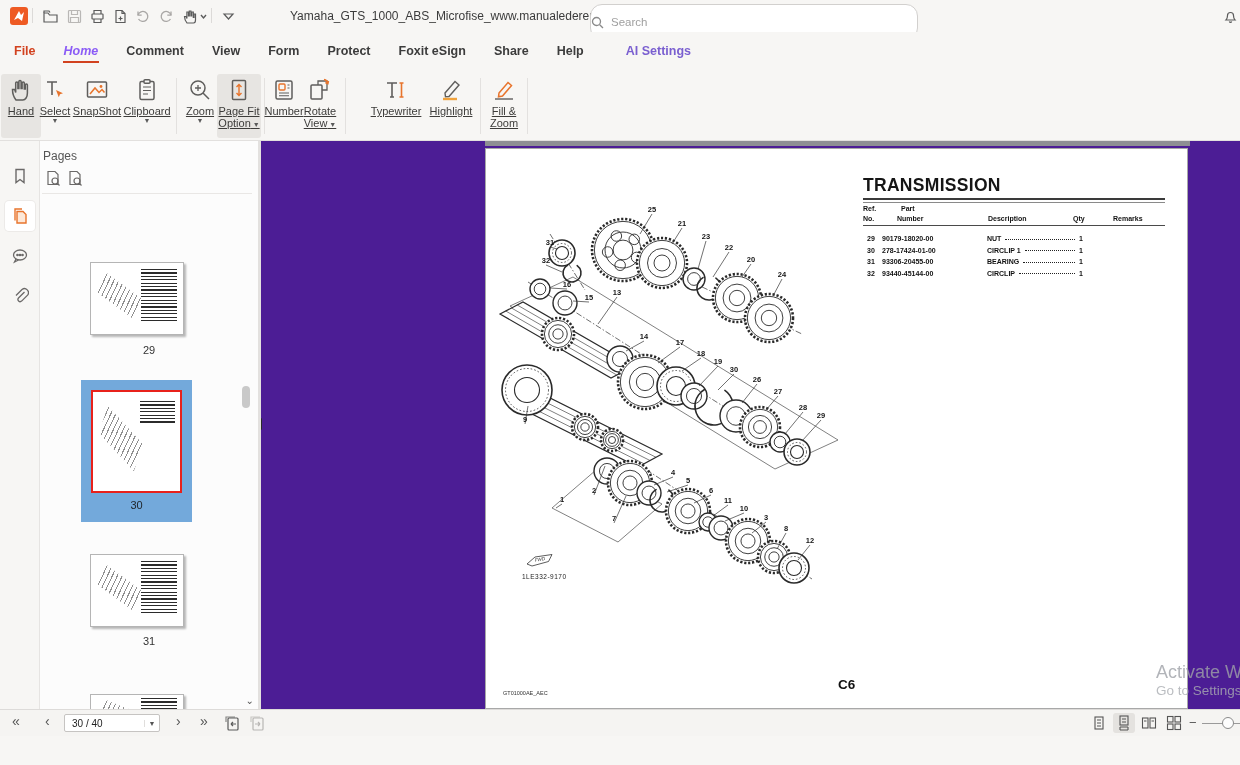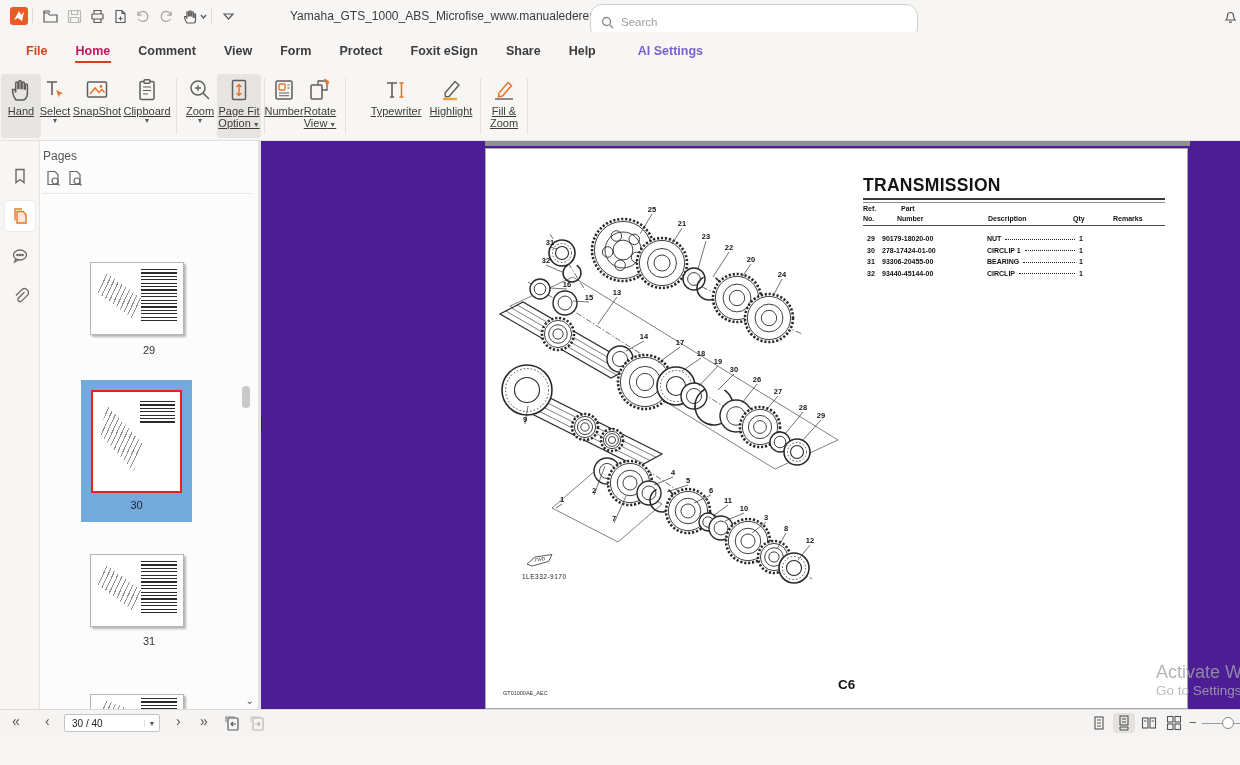--- a/index.html
+++ b/index.html
@@ -6,28 +6,28 @@
   html,body { width:1240px; height:765px; overflow:hidden; }
   body { font-family:"Liberation Sans","DejaVu Sans",sans-serif; background:#f7f6f4; color:#3c3c3c; }
   #app { position:relative; width:1240px; height:765px; }
 
   
   .titlebar { position:relative; height:32px; background:#f7f6f4; }
   .titlebar .tb-ic { position:absolute; top:8px; width:17px; height:17px; }
   .logo { position:absolute; left:10px; top:7px; width:18px; height:18px; background:#ee5a23; border-radius:3px; }
   .tb-sep { position:absolute; top:8px; width:1px; height:15px; background:#dcdad8; }
   .tb-title { position:absolute; left:290px; top:9px; font-size:12px; color:#3b3b3b; white-space:nowrap; }
-  .searchbox { position:absolute; left:590px; top:4px; width:328px; height:36px; background:#fff; border:1px solid #d2d0ce; border-radius:12px; display:flex; align-items:center; padding-left:10px; }
+  .searchbox { position:absolute; left:590px; top:4px; width:328px; height:36px; background:#fff; border:1px solid #d2d0ce; border-radius:12px; display:flex; align-items:center; padding-left:0; }
   .searchbox .ph { font-size:11.5px; color:#9f9f9f; margin-left:7px; }
 
   
-  .menubar { position:relative; height:38px; background:#f7f6f4; display:flex; align-items:center; padding-left:12px; }
+  .menubar { position:relative; height:38px; background:#f7f6f4; display:flex; align-items:center; }
   .menubar .mi { font-size:12.5px; font-weight:bold; color:#3c3c3c; padding:6px 14px; position:relative; }
   .menubar .mi.file { color:#d2421f; }
-  .menubar .mi.active { color:#be185d; }
+  .menubar .mi.active { color:#8b5cf6;font-style:italic; }
   .menubar .mi.active::after { content:""; position:absolute; left:13px; right:13px; bottom:1px; height:2.5px; background:#d2421f; }
   .menubar .mi.ai { color:#7a5fd0; margin-left:14px; }
 
   
   .ribbon { position:relative; height:71px; background:#f7f6f4; border-bottom:1px solid #e2e0de; }
   .rtool { position:absolute; top:4px; height:64px; display:flex; flex-direction:column; align-items:center; border-radius:3px; }
   .rtool .ric { height:28px; margin-top:3px; }
   .rtool .rlab { font-size:11px; color:#3d3c3a; line-height:12px; text-align:right; white-space:nowrap;text-decoration:underline; }
   .rtool .rcaret { font-size:7px; color:#5a5a5a; line-height:8px; }
   .rtool.on { background:#e7e5e2; }

